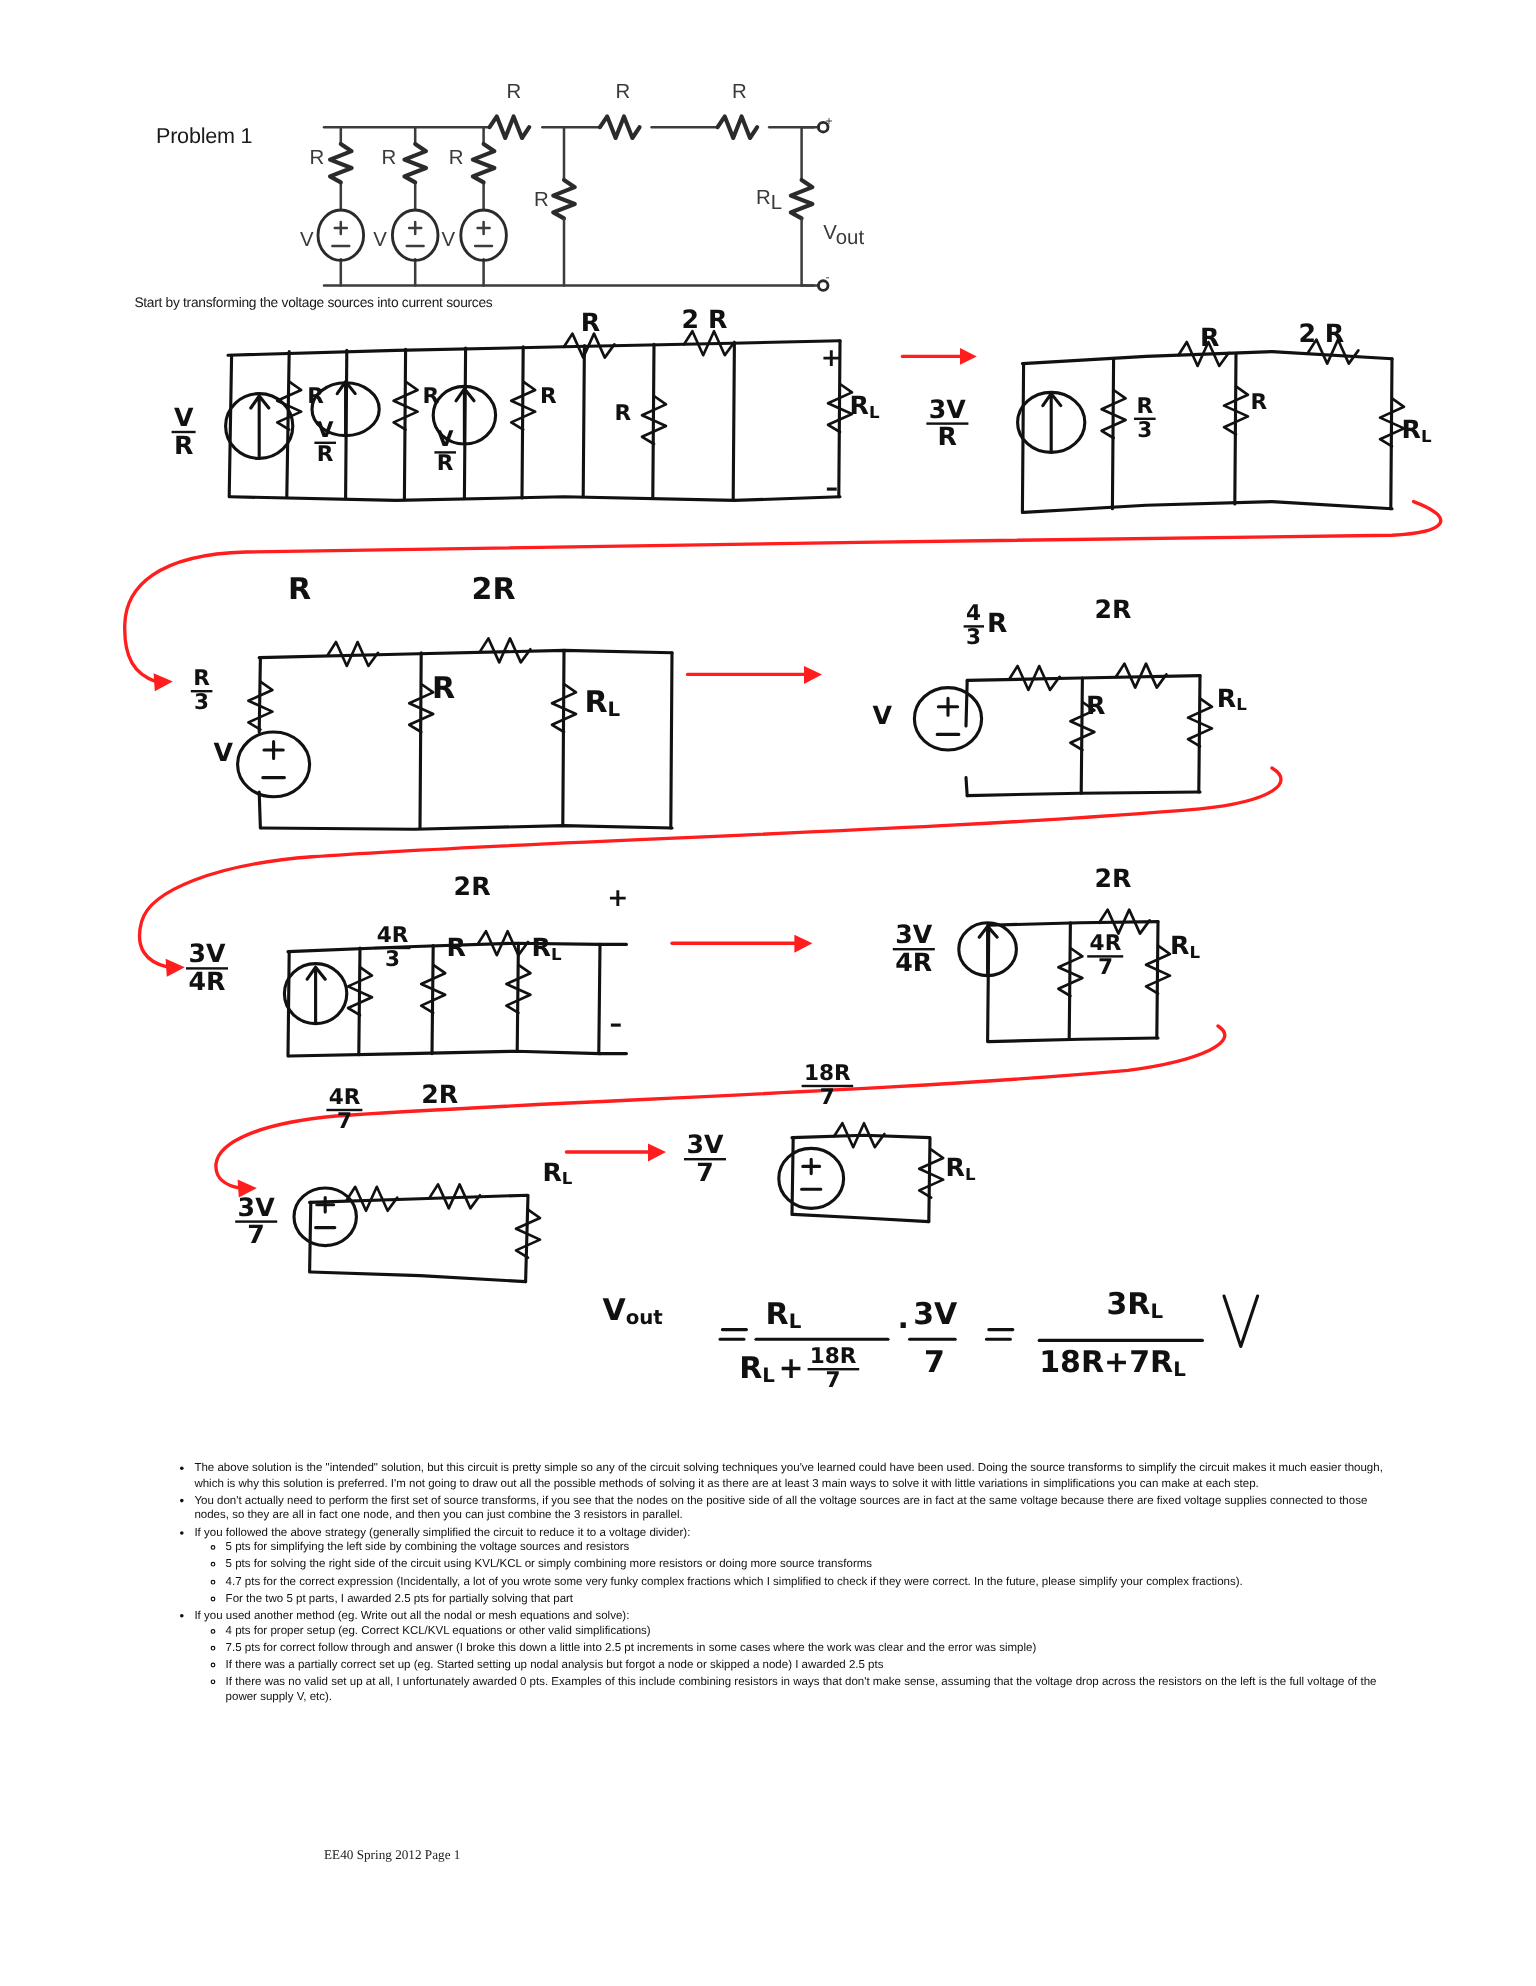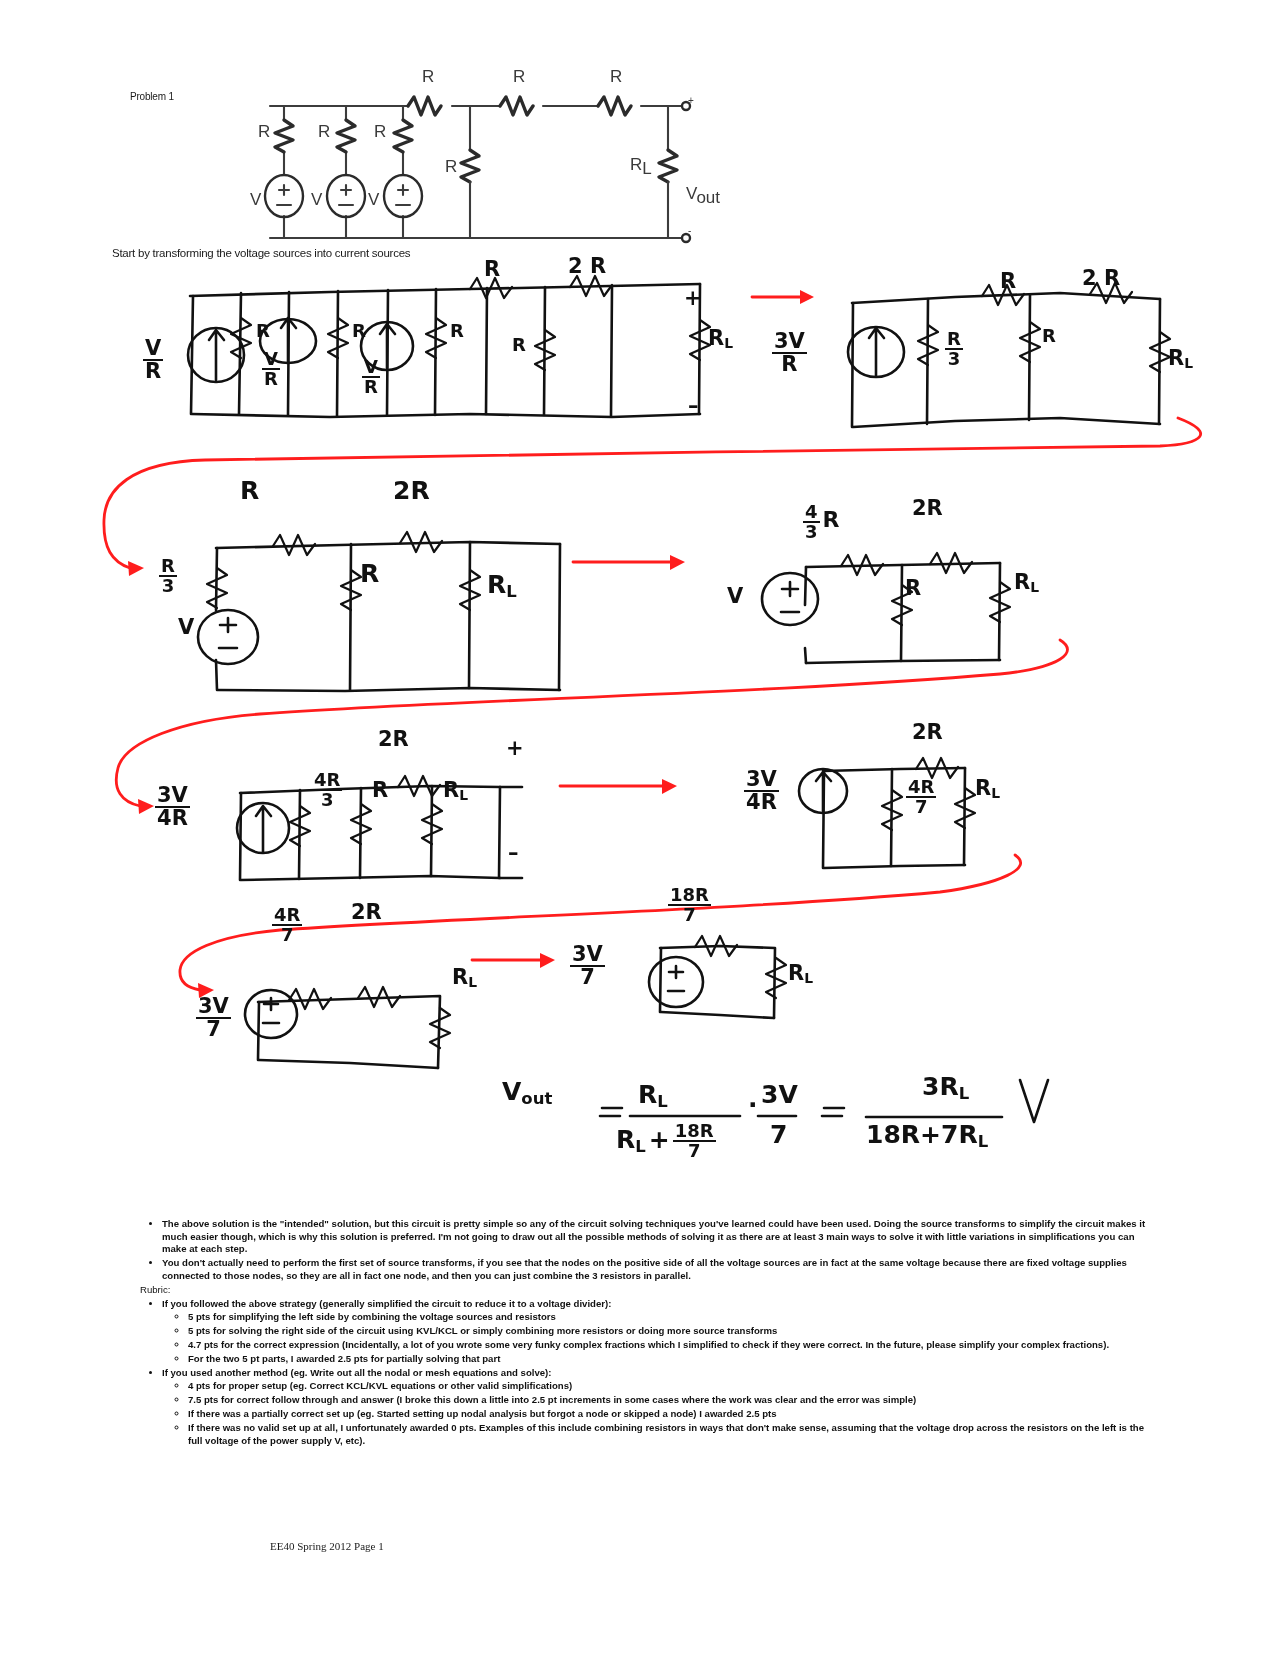--- a/index.html
+++ b/index.html
@@ -7,21 +7,21 @@
     width:1280px; height:1655px; position:relative;
     background:#ffffff;
     font-family:"Liberation Sans", sans-serif;
     color:#000;
     overflow:hidden;
   }
   .page { position:absolute; inset:0; }
 
   
   .printed { font-family:"Liberation Sans", sans-serif; color:#1a1a1a; }
-  #problem-title { position:absolute; left:130px; top:91px; font-size:10px; letter-spacing:-0.2px; }
+  #problem-title { position:absolute; left:130px; top:103px; font-size:18px; letter-spacing:-0.2px; }
   #start-note   { position:absolute; left:112px; top:247px; font-size:11.5px; letter-spacing:-0.25px; }
 
   
   .hw { font-family:"DejaVu Sans", sans-serif; color:#111; font-weight:600; }
   .hw-lab { position:absolute; font-size:21px; line-height:1; transform-origin:left top; }
   .hw-lab.sm { font-size:18px; }
   .hw-lab.lg { font-size:25px; }
   .frac { display:inline-block; text-align:center; vertical-align:middle; line-height:1.02; }
   .frac .num { display:block; padding:0 2px; }
   .frac .den { display:block; border-top:2.2px solid #111; padding:0 2px; }
@@ -37,21 +37,21 @@
   
   .pr  { fill:none; stroke:#3c3c3c; stroke-width:2.1; stroke-linecap:round; stroke-linejoin:round; }
   .prz { fill:none; stroke:#2b2b2b; stroke-width:3.4; stroke-linecap:round; stroke-linejoin:round; }
   .prc { fill:none; stroke:#2b2b2b; stroke-width:2.4; }
   .prt { font-family:"Liberation Sans", sans-serif; fill:#3a3a3a; font-size:17px; }
   .prt.small { font-size:10px; }
 
   
   #notes { position:absolute; left:140px; top:1218px; width:1020px; font-size:9.6px; line-height:1.32; color:#111; }
   #notes .hdr { margin:0 0 1px 0; }
-  ul.lvl1 { margin:0 0 0 10px; padding-left:12px; list-style:disc;font-weight:bold; }
+  ul.lvl1 { margin:0 0 0 10px; padding-left:12px; list-style:disc; }
   ul.lvl2 { margin:0 0 0 12px; padding-left:14px; list-style:circle; }
   ul.lvl1 > li { margin-bottom:1.5px; }
   ul.lvl2 > li { margin-bottom:1.5px; }
   #rubric-hdr { margin-top:2px; }
   #footer { position:absolute; left:270px; top:1540px; font-family:"Liberation Serif", serif; font-size:11px; color:#1a1a1a; }
 </style>
 </head>
 <body>
 
 <div class="page">
@@ -376,21 +376,20 @@
   <div class="hw hw-lab lg" style="left:770px;top:1122px;">7</div>
   <div class="hw hw-lab lg" style="left:922px;top:1074px;"><span>3R</span><span class="sub">L</span></div>
   <div class="hw hw-lab lg" style="left:866px;top:1122px;"><span>18R+7R</span><span class="sub">L</span></div>
   <div class="hw hw-lab lg" style="left:1050px;top:1082px;opacity:0;">V</div>
 
   <div id="notes">
     <ul class="lvl1">
       <li>The above solution is the "intended" solution, but this circuit is pretty simple so any of the circuit solving techniques you've learned could have been used. Doing the source transforms to simplify the circuit makes it much easier though, which is why this solution is preferred. I'm not going to draw out all the possible methods of solving it as there are at least 3 main ways to solve it with little variations in simplifications you can make at each step.</li>
       <li>You don't actually need to perform the first set of source transforms, if you see that the nodes on the positive side of all the voltage sources are in fact at the same voltage because there are fixed voltage supplies connected to those nodes, so they are all in fact one node, and then you can just combine the 3 resistors in parallel.</li>
     </ul>
-    <div class="hdr" id="rubric-hdr">Rubric:</div>
     <ul class="lvl1">
       <li>
         <span>If you followed the above strategy (generally simplified the circuit to reduce it to a voltage divider):</span>
         <ul class="lvl2">
           <li>5 pts for simplifying the left side by combining the voltage sources and resistors</li>
           <li>5 pts for solving the right side of the circuit using KVL/KCL or simply combining more resistors or doing more source transforms</li>
           <li>4.7 pts for the correct expression (Incidentally, a lot of you wrote some very funky complex fractions which I simplified to check if they were correct. In the future, please simplify your complex fractions).</li>
           <li>For the two 5 pt parts, I awarded 2.5 pts for partially solving that part</li>
         </ul>
       </li>

